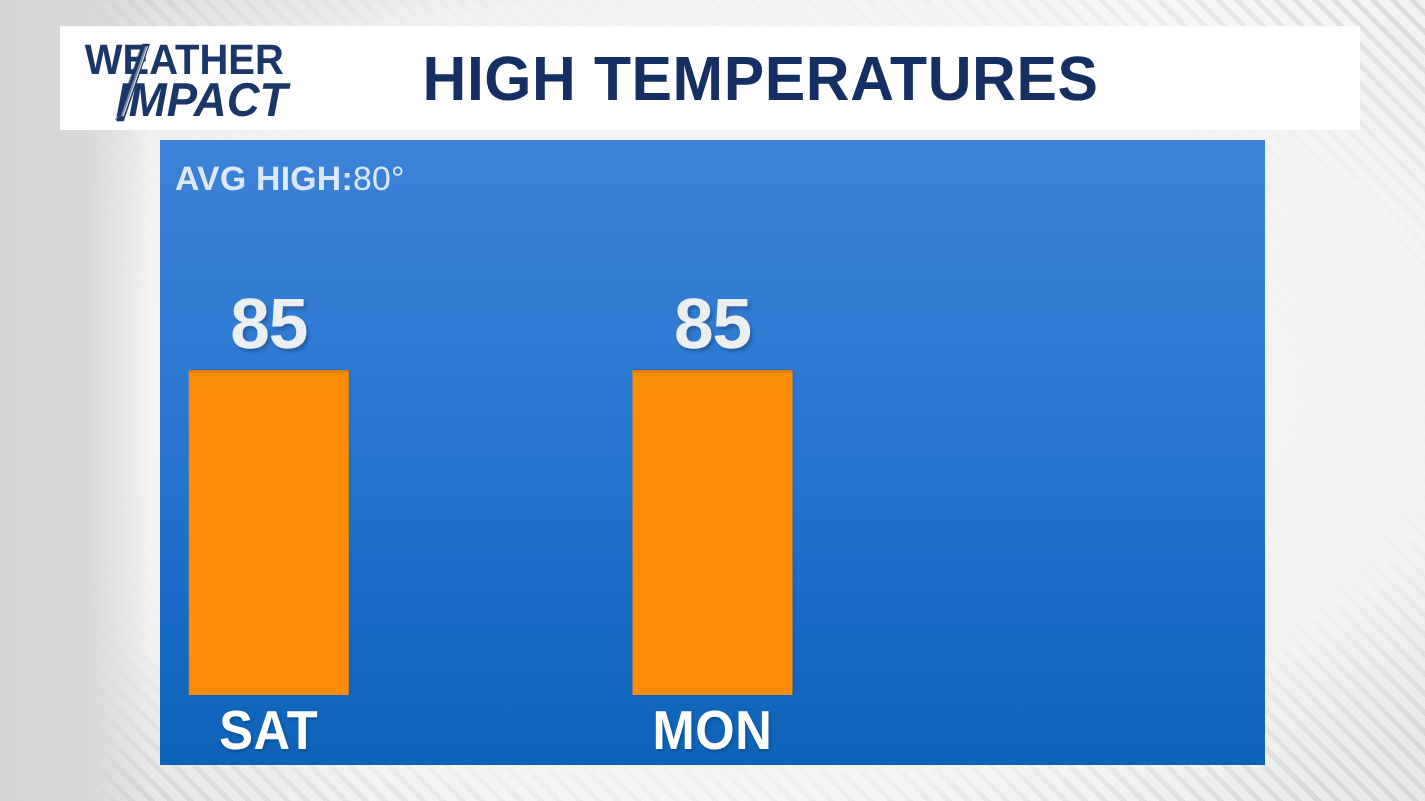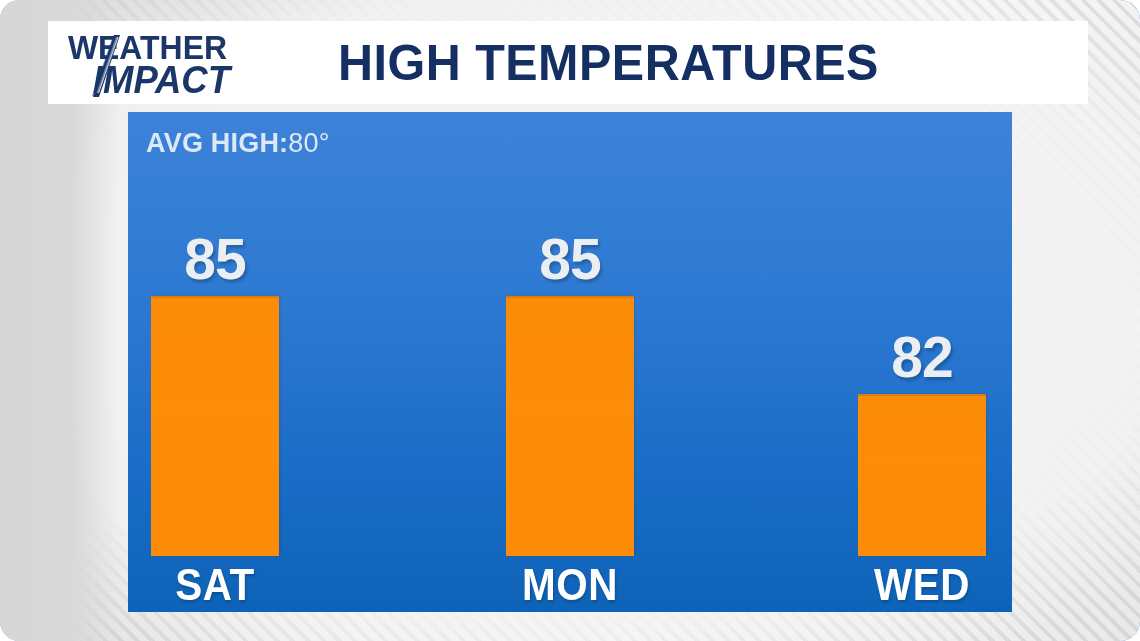--- a/index.html
+++ b/index.html
@@ -8,21 +8,20 @@
     background: #ffffff;
   }
 
   #screen {
     position: relative;
     width: 1140px;
     height: 641px;
     overflow: hidden;
     font-family: "Liberation Sans", sans-serif;
     background: #3b82f6;
-    border-radius: 20px;
   }
 
   
   .bg-base {
     position: absolute;
     inset: 0;
     background:
       linear-gradient(115deg, #d9d9d9 0%, #dcdcdc 18%, #f2f2f2 42%, #fafafa 62%, #f1f1f1 82%, #e9e9e9 100%);
   }
   .bg-stripes {
@@ -93,21 +92,21 @@
     left: 128px;
     top: 112px;
     width: 884px;
     height: 500px;
     background: linear-gradient(180deg, #3d82d8 0%, #2d79d2 38%, #1a6cc6 72%, #0d63b8 100%);
     overflow: hidden;
   }
 
   .avg-high {
     position: absolute;
-    left: 18px;
+    left: 12px;
     top: 16px;
     font-size: 27px;
     line-height: 30px;
     color: #dbe8f7;
     white-space: nowrap;
   }
   .avg-high .lbl {
     font-weight: 700;
     letter-spacing: 0.2px;
   }
@@ -206,22 +205,17 @@
       </div>
 
 
       <div class="bar-col" style="left:378px">
         <div class="bar-value" style="bottom:324px">85</div>
         <div class="bar-rect" style="height:260px"></div>
         <div class="bar-label">MON</div>
       </div>
 
 
-      <div class="bar-col" style="left:730px">
-        <div class="bar-value" style="bottom:226px">82</div>
-        <div class="bar-rect" style="height:162px"></div>
-        <div class="bar-label">WED</div>
-      </div>
 
     </div>
   </div>
 
 </div>
 
 </body></html>

